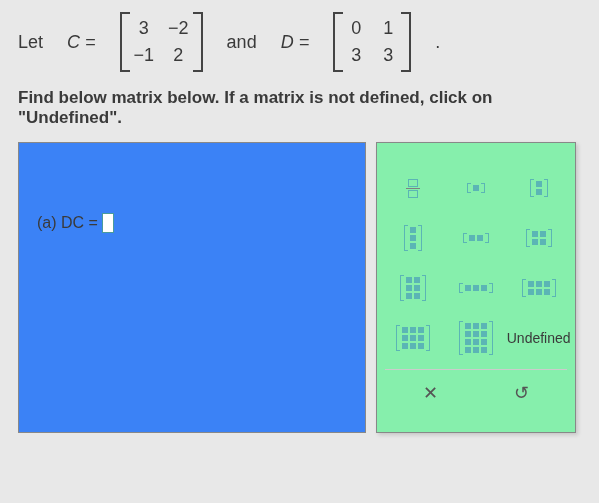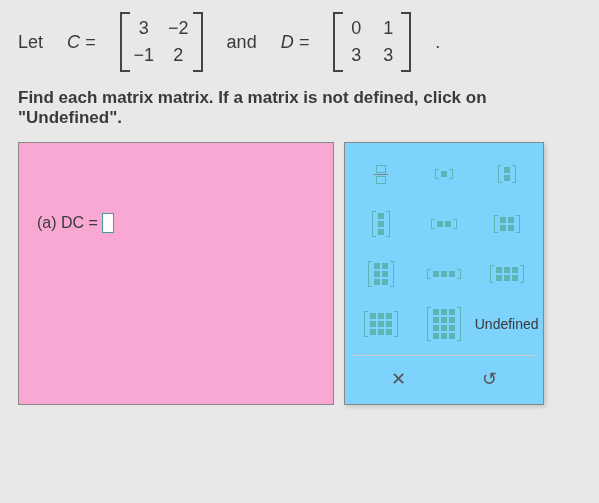--- a/index.html
+++ b/index.html
@@ -43,23 +43,23 @@
     .instruction {
       font-size: 17px;
       margin-bottom: 14px;
       font-weight: bold;
     }
     .work-area {
       display: flex;
       gap: 10px;
     }
     .answer-box {
-      width: 316px;
+      width: 348px;
       border: 1px solid #888;
-      background: #f9a8d4;
+      background: #3b82f6;
     }
     .part {
       height: 160px;
       padding: 18px;
       display: flex;
       align-items: center;
       position: relative;
     }
     .part + .part { border-top: 1px solid #888; }
     .part-label { font-size: 16px; }
@@ -68,23 +68,23 @@
       width: 12px;
       height: 20px;
       border: 1px solid #4a9b9b;
       margin-left: 4px;
       vertical-align: middle;
       background: #fff;
     }
     .palette {
       width: 200px;
       border: 1px solid #888;
-      background: #7dd3fc;
+      background: #86efac;
       box-shadow: 2px 2px 4px rgba(0,0,0,0.15);
-      padding: 10px 8px;
+      padding: 24px 8px;
     }
     .palette-grid {
       display: grid;
       grid-template-columns: repeat(3, 1fr);
       gap: 8px 6px;
       justify-items: center;
       align-items: center;
     }
     .palette-cell {
       width: 56px;
@@ -158,21 +158,21 @@
       <span>0</span>
       <span>1</span>
       <span>3</span>
       <span>3</span>
     </span>
     <span class="bracket-r"></span>
   </span>
   <span>.</span>
 </div>
 
-<div class="instruction">Find each matrix matrix. If a matrix is not defined, click on "Undefined".</div>
+<div class="instruction">Find below matrix below. If a matrix is not defined, click on "Undefined".</div>
 
 <div class="work-area">
   <div class="answer-box">
     <div class="part">
       <span class="part-label">(a)  DC =</span>
       <span class="placeholder"></span>
     </div>
   </div>
 
   <div class="palette">

